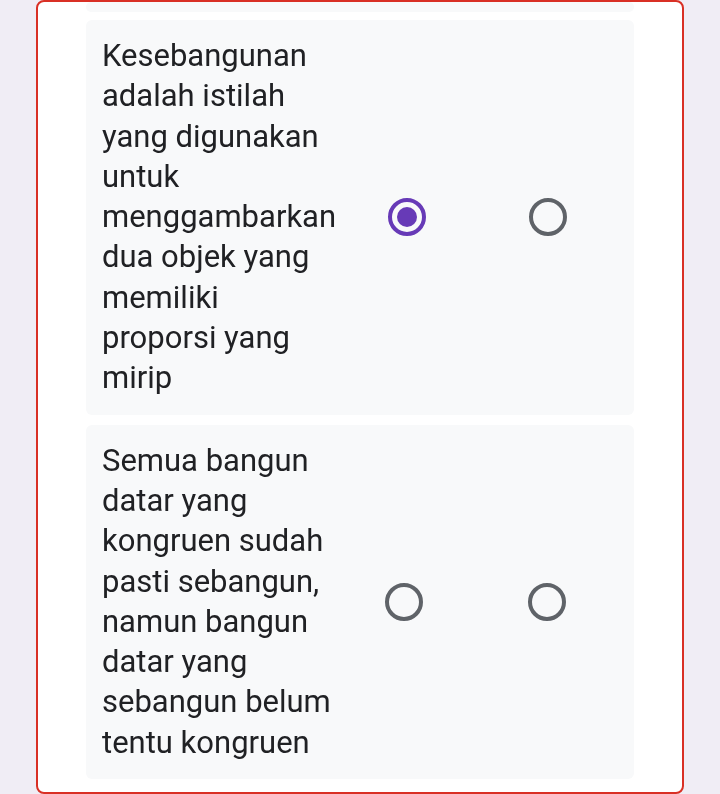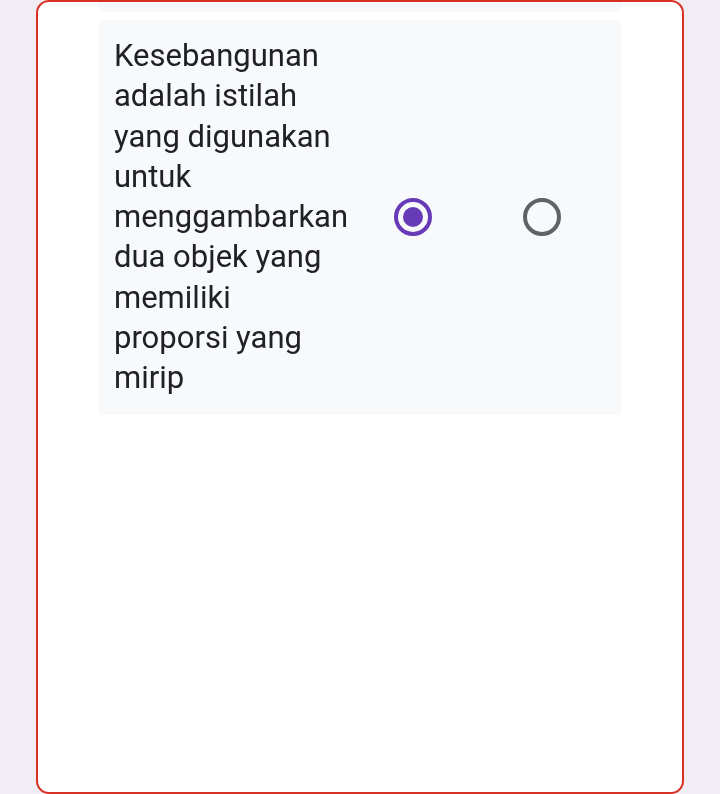--- a/index.html
+++ b/index.html
@@ -10,23 +10,23 @@
     body {
       font-family: -apple-system, BlinkMacSystemFont, 'Segoe UI', Roboto, Arial, sans-serif;
       background: #f0edf5;
       width: 720px;
       height: 794px;
       overflow: hidden;
     }
     .form-card {
       background: #ffffff;
       border: 2px solid #d93025;
-      border-radius: 13px;
+      border-radius: 8px;
       margin: 0 36px;
-      padding: 0 60px;
+      padding: 0 48px;
       height: 100%;
       overflow: hidden;
     }
     .option-row-partial {
       background: #f8f9fa;
       border-radius: 6px;
       height: 10px;
       margin-bottom: 8px;
     }
     .option-row {
@@ -81,13 +81,22 @@
     <div class="radio-cell">
       <div class="radio-outer selected">
         <div class="radio-inner"></div>
       </div>
     </div>
     <div class="radio-cell">
       <div class="radio-outer"></div>
     </div>
   </div>
 
+  <div class="option-row">
+    <div class="option-text">Semua bangun datar yang kongruen sudah pasti sebangun, namun bangun datar yang sebangun belum tentu kongruen</div>
+    <div class="radio-cell">
+      <div class="radio-outer"></div>
+    </div>
+    <div class="radio-cell">
+      <div class="radio-outer"></div>
+    </div>
+  </div>
 </div>
 
 </body></html>

